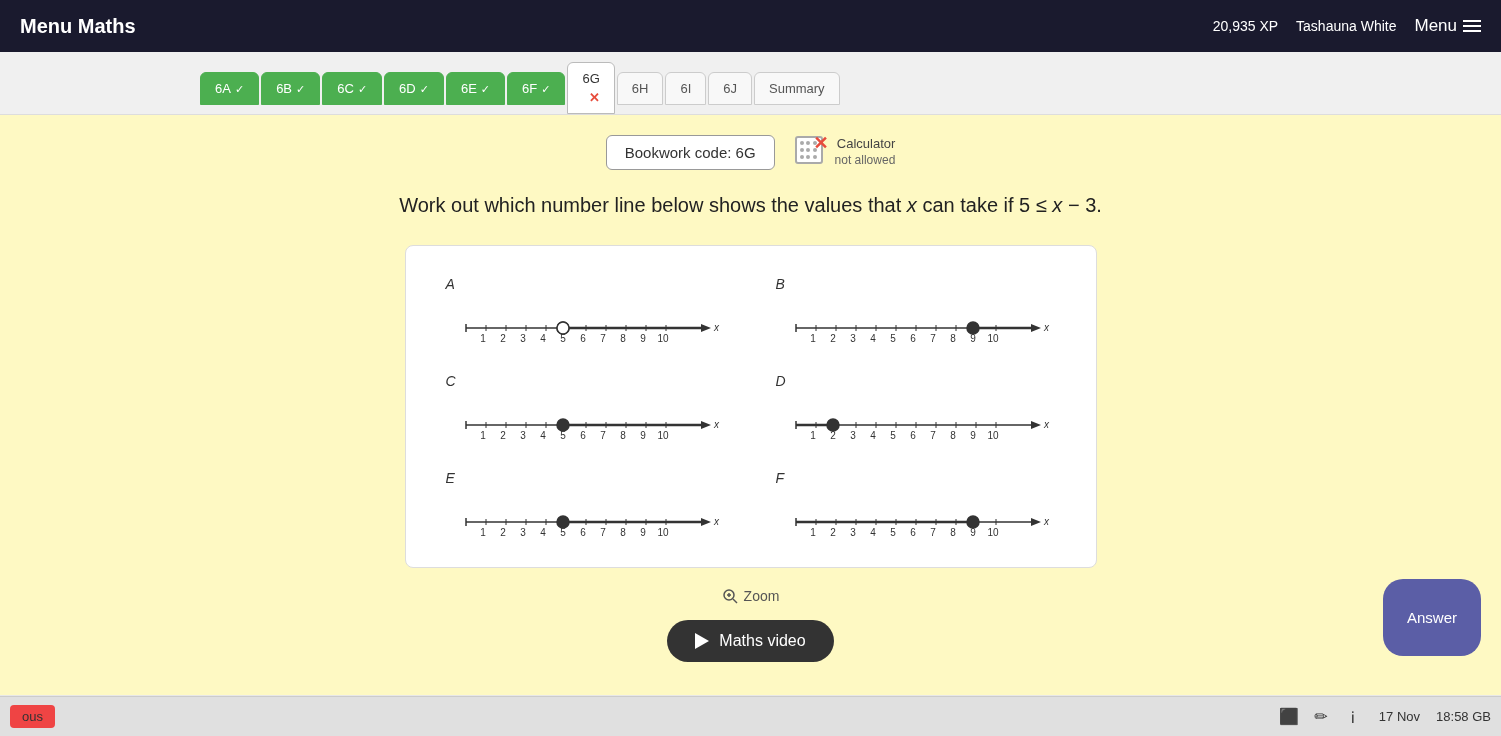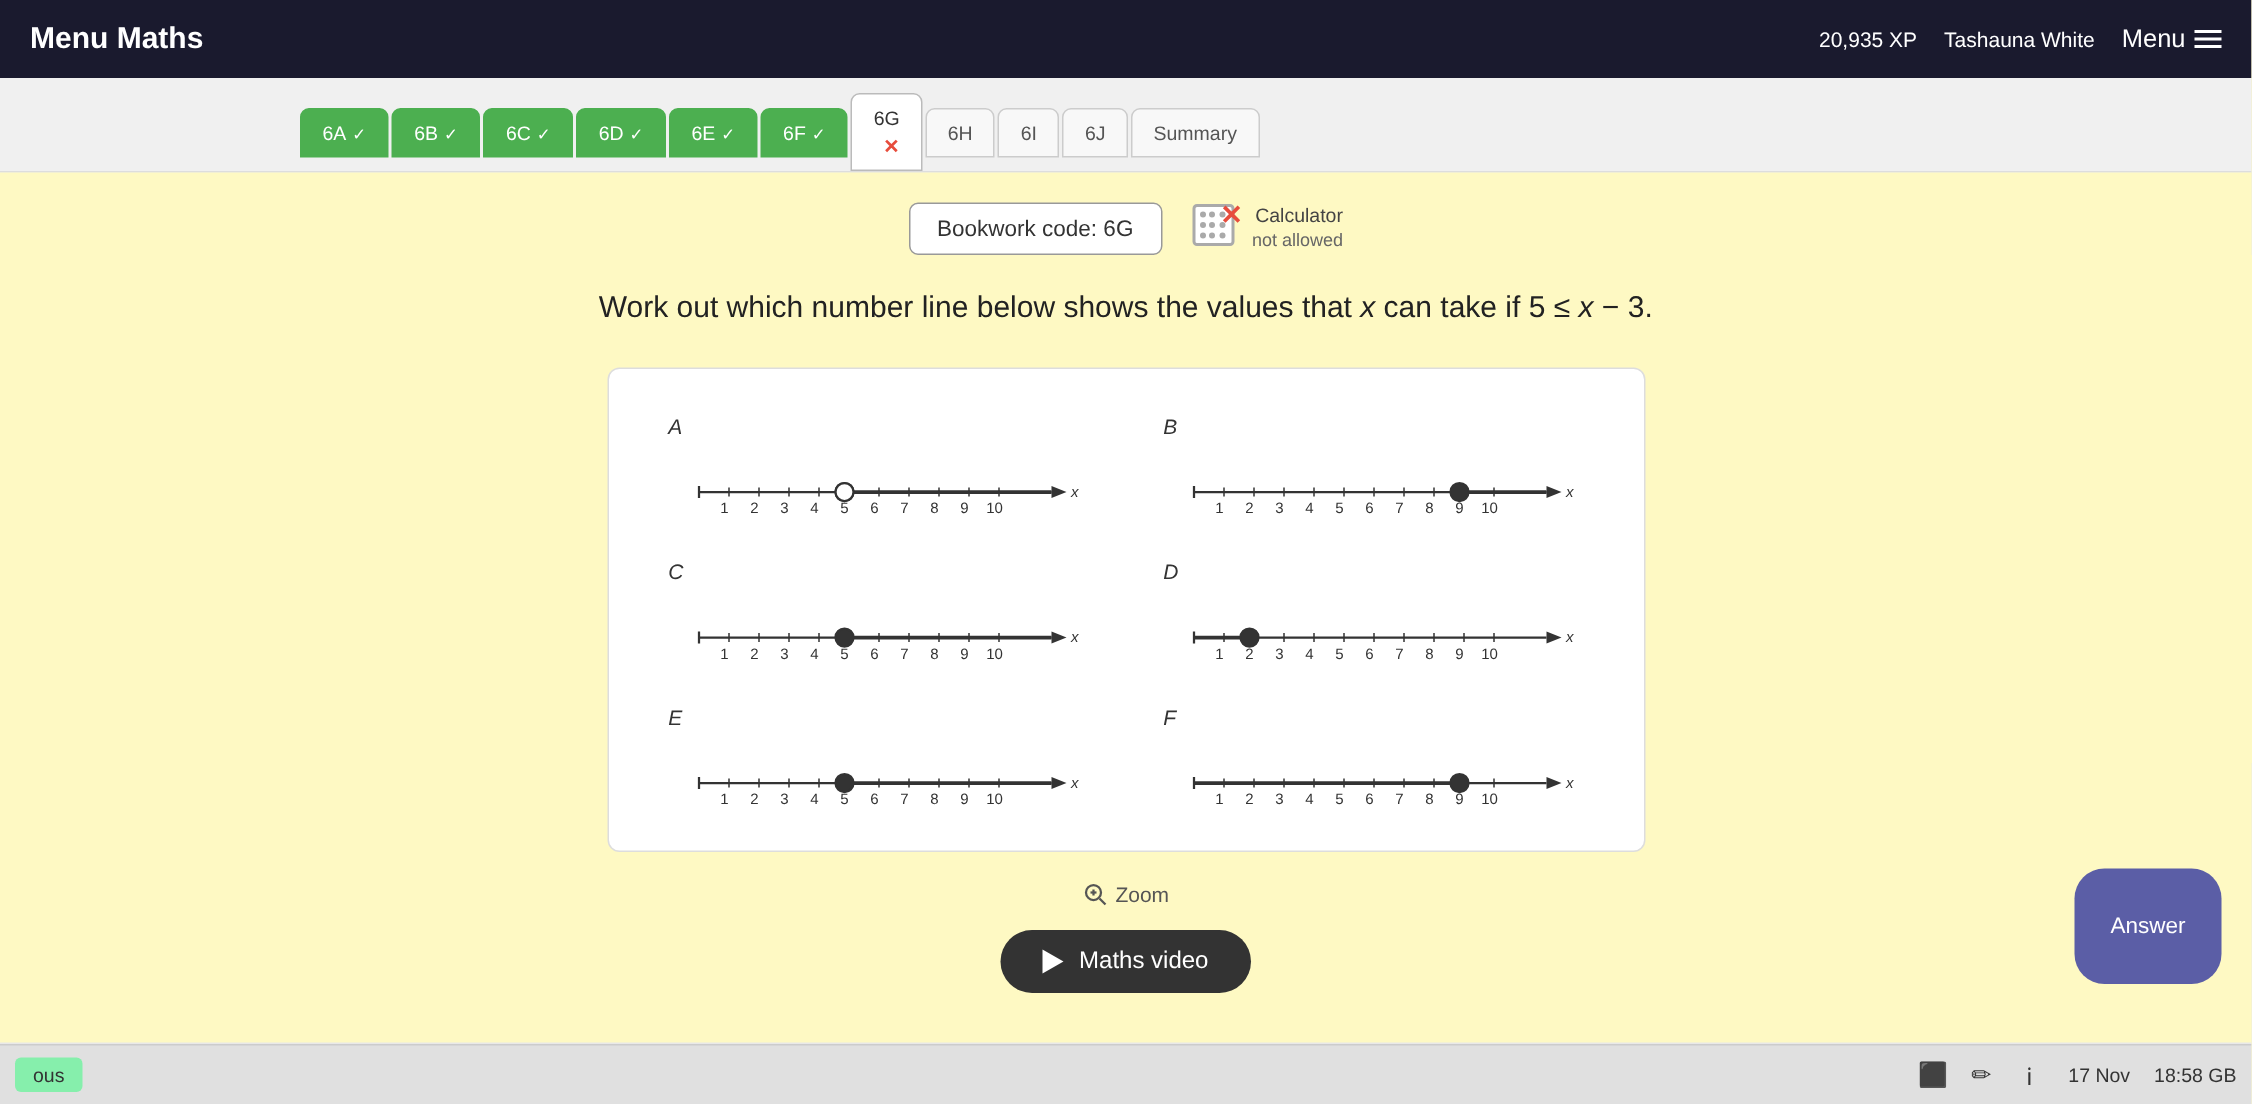--- a/index.html
+++ b/index.html
@@ -264,21 +264,21 @@
       background: #e0e0e0;
       display: flex;
       align-items: center;
       justify-content: space-between;
       padding: 0 10px;
       border-top: 1px solid #ccc;
     }
     .taskbar-left {
       font-size: 13px;
       color: #333;
-      background: #86efac;
+      background: #ef4444;
       padding: 4px 12px;
       border-radius: 4px;
     }
     .taskbar-right {
       display: flex;
       align-items: center;
       gap: 16px;
       font-size: 13px;
       color: #333;
     }

